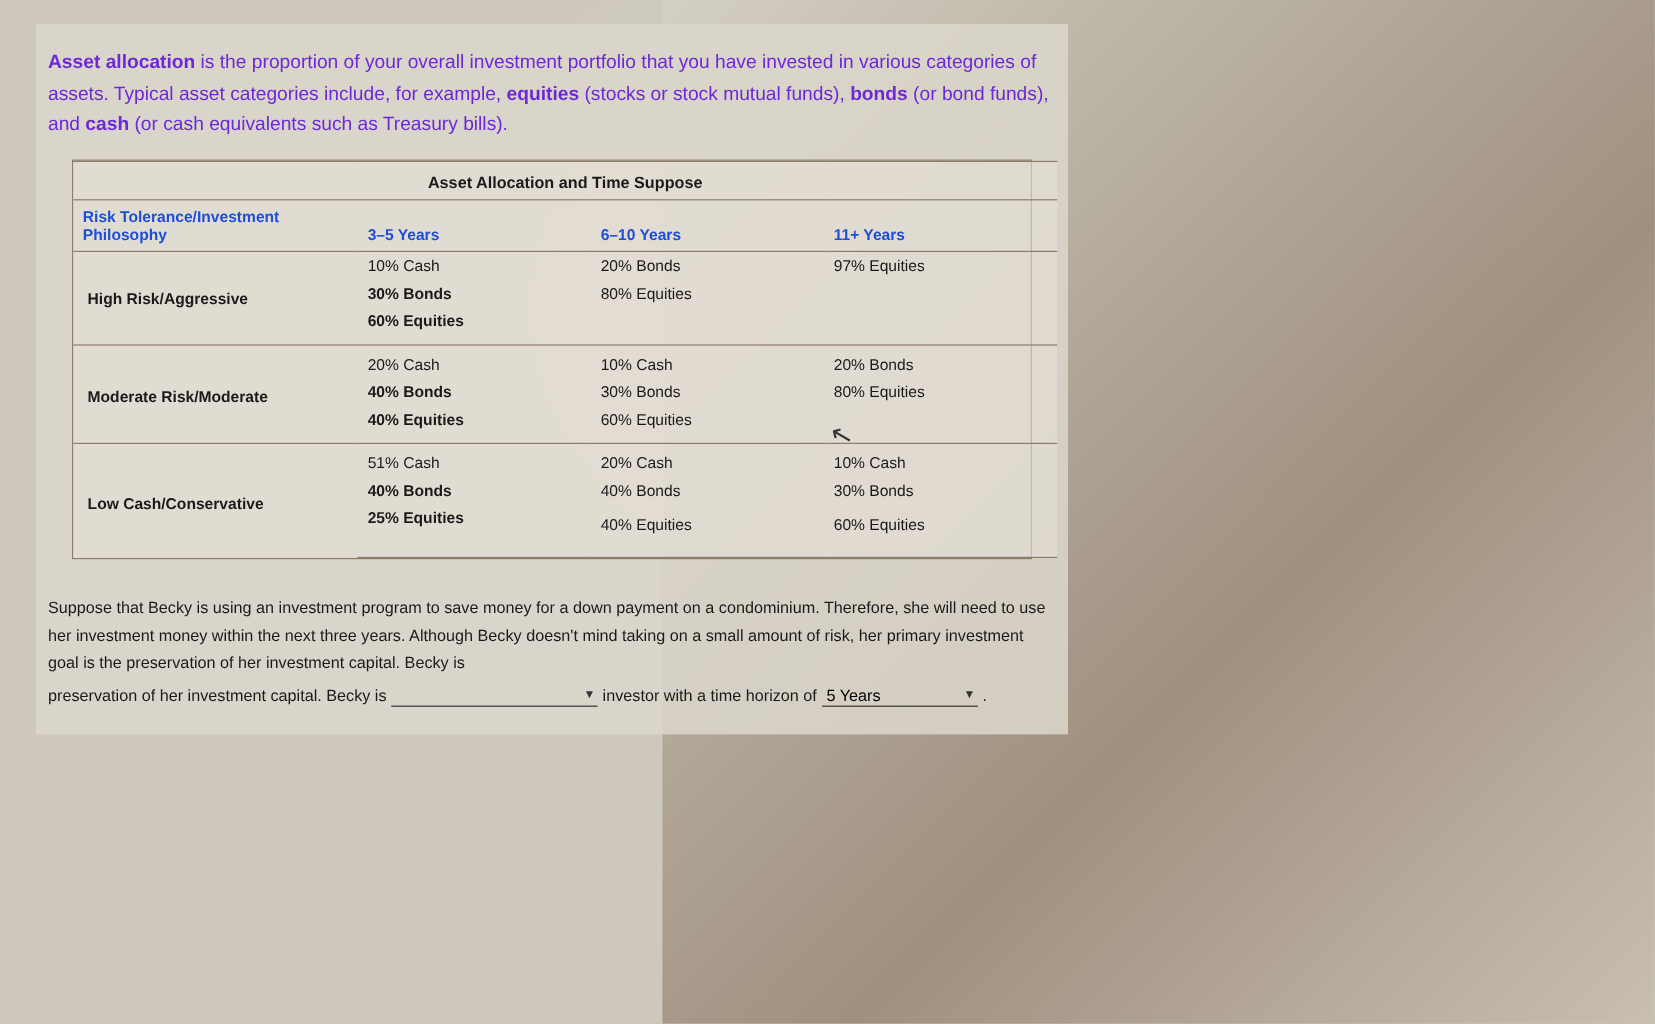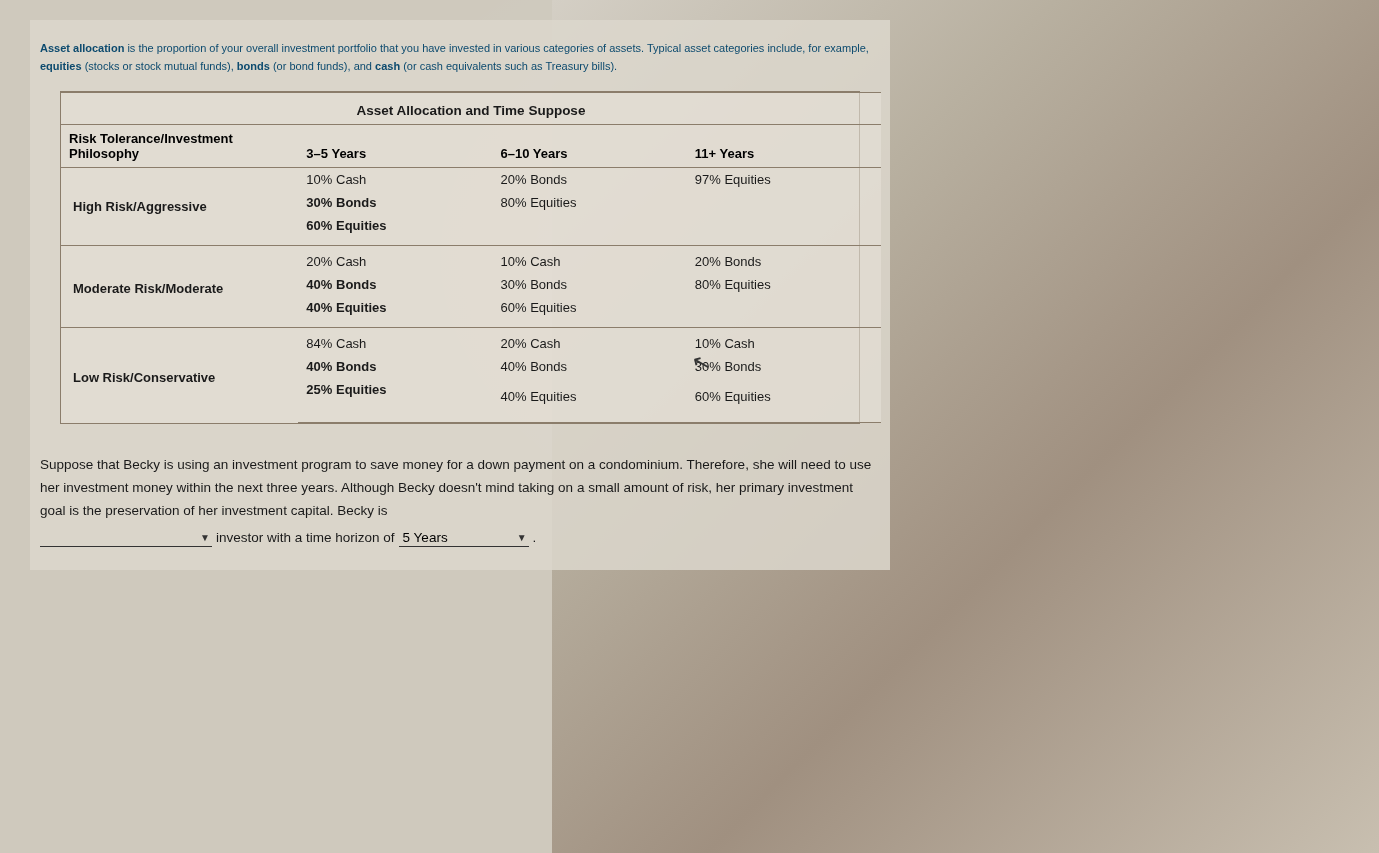--- a/index.html
+++ b/index.html
@@ -47,23 +47,23 @@
 
     .content-area {
       max-width: 860px;
       background: rgba(220, 215, 205, 0.85);
       padding: 20px 10px;
       position: relative;
       z-index: 1;
     }
 
     .intro-text {
-      font-size: 11px;
+      font-size: 16px;
       line-height: 1.6;
-      color: #0c4a6e;
+      color: #6d28d9;
       margin-bottom: 16px;
     }
 
     .intro-text .bold {
       font-weight: bold;
     }
 
     .second-para {
       font-size: 13.5px;
       line-height: 1.6;
@@ -91,21 +91,21 @@
       border-top: 1.5px solid #8b7d6b;
       border-bottom: 1px solid #8b7d6b;
       color: #1a1a1a;
     }
 
     .col-headers td {
       font-weight: bold;
       font-size: 13px;
       padding: 6px 8px;
       border-bottom: 1px solid #8b7d6b;
-      color: #000000;
+      color: #1d4ed8;
       vertical-align: bottom;
     }
 
     .col-headers td:first-child {
       width: 220px;
     }
 
     .col-headers td:nth-child(2),
     .col-headers td:nth-child(3),
     .col-headers td:nth-child(4) {
@@ -247,22 +247,22 @@
         <td>80% Equities</td>
       </tr>
 
       <tr class="data-row" style="border-bottom: 1px solid #8b7d6b;">
         <td style="padding-bottom: 12px;">40% Equities</td>
         <td style="padding-bottom: 12px;">60% Equities</td>
         <td style="padding-bottom: 12px;"></td>
       </tr>
 
       <tr class="data-row section-separator">
-        <td rowspan="3" class="row-label-cell" style="border-top: 1px solid #8b7d6b; padding-top: 8px;">Low Risk/Conservative</td>
-        <td style="border-top: 1px solid #8b7d6b; padding-top: 8px;">84% Cash</td>
+        <td rowspan="3" class="row-label-cell" style="border-top: 1px solid #8b7d6b; padding-top: 8px;">Low Cash/Conservative</td>
+        <td style="border-top: 1px solid #8b7d6b; padding-top: 8px;">51% Cash</td>
         <td style="border-top: 1px solid #8b7d6b; padding-top: 8px;">20% Cash</td>
         <td style="border-top: 1px solid #8b7d6b; padding-top: 8px;">10% Cash</td>
       </tr>
 
       <tr class="data-row">
         <td>40% Bonds</td>
         <td>40% Bonds</td>
         <td>30% Bonds</td>
       </tr>
 
@@ -275,20 +275,21 @@
       </table>
   </div>
 
   <div class="cursor-icon">↖</div>
 
   <div class="bottom-text">
     <p>
       <span>Suppose that Becky is using an investment program to save money for a down payment on a condominium. Therefore, she will need to use her investment money within the next three years. Although Becky doesn't mind taking on a small amount of risk, her primary investment goal is the preservation of her investment capital. Becky is</span>
     </p>
     <p style="margin-top: 4px; display: flex; align-items: center; flex-wrap: wrap; gap: 4px;">
+      <span>preservation of her investment capital. Becky is</span>
       <span class="dropdown-inline">
         <select>
           <option value=""></option>
           <option value="low_risk">Low Risk/Conservative</option>
           <option value="moderate">Moderate Risk/Moderate</option>
           <option value="high_risk">High Risk/Aggressive</option>
         </select>
         <span class="dropdown-arrow">▼</span>
       </span>
       <span>investor with a time horizon of</span>

